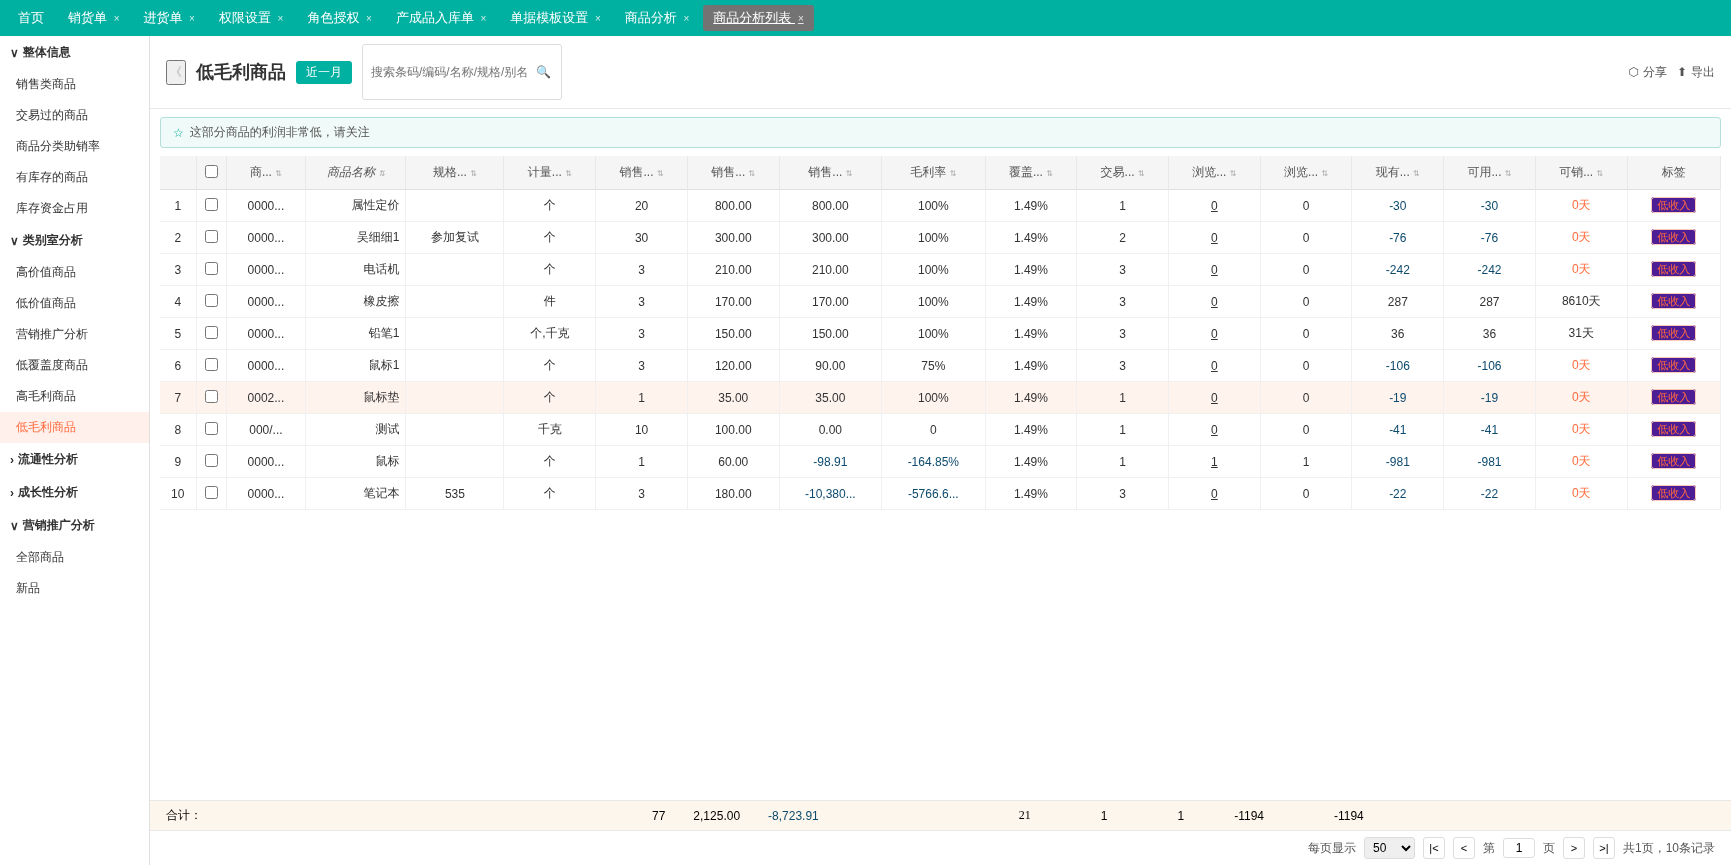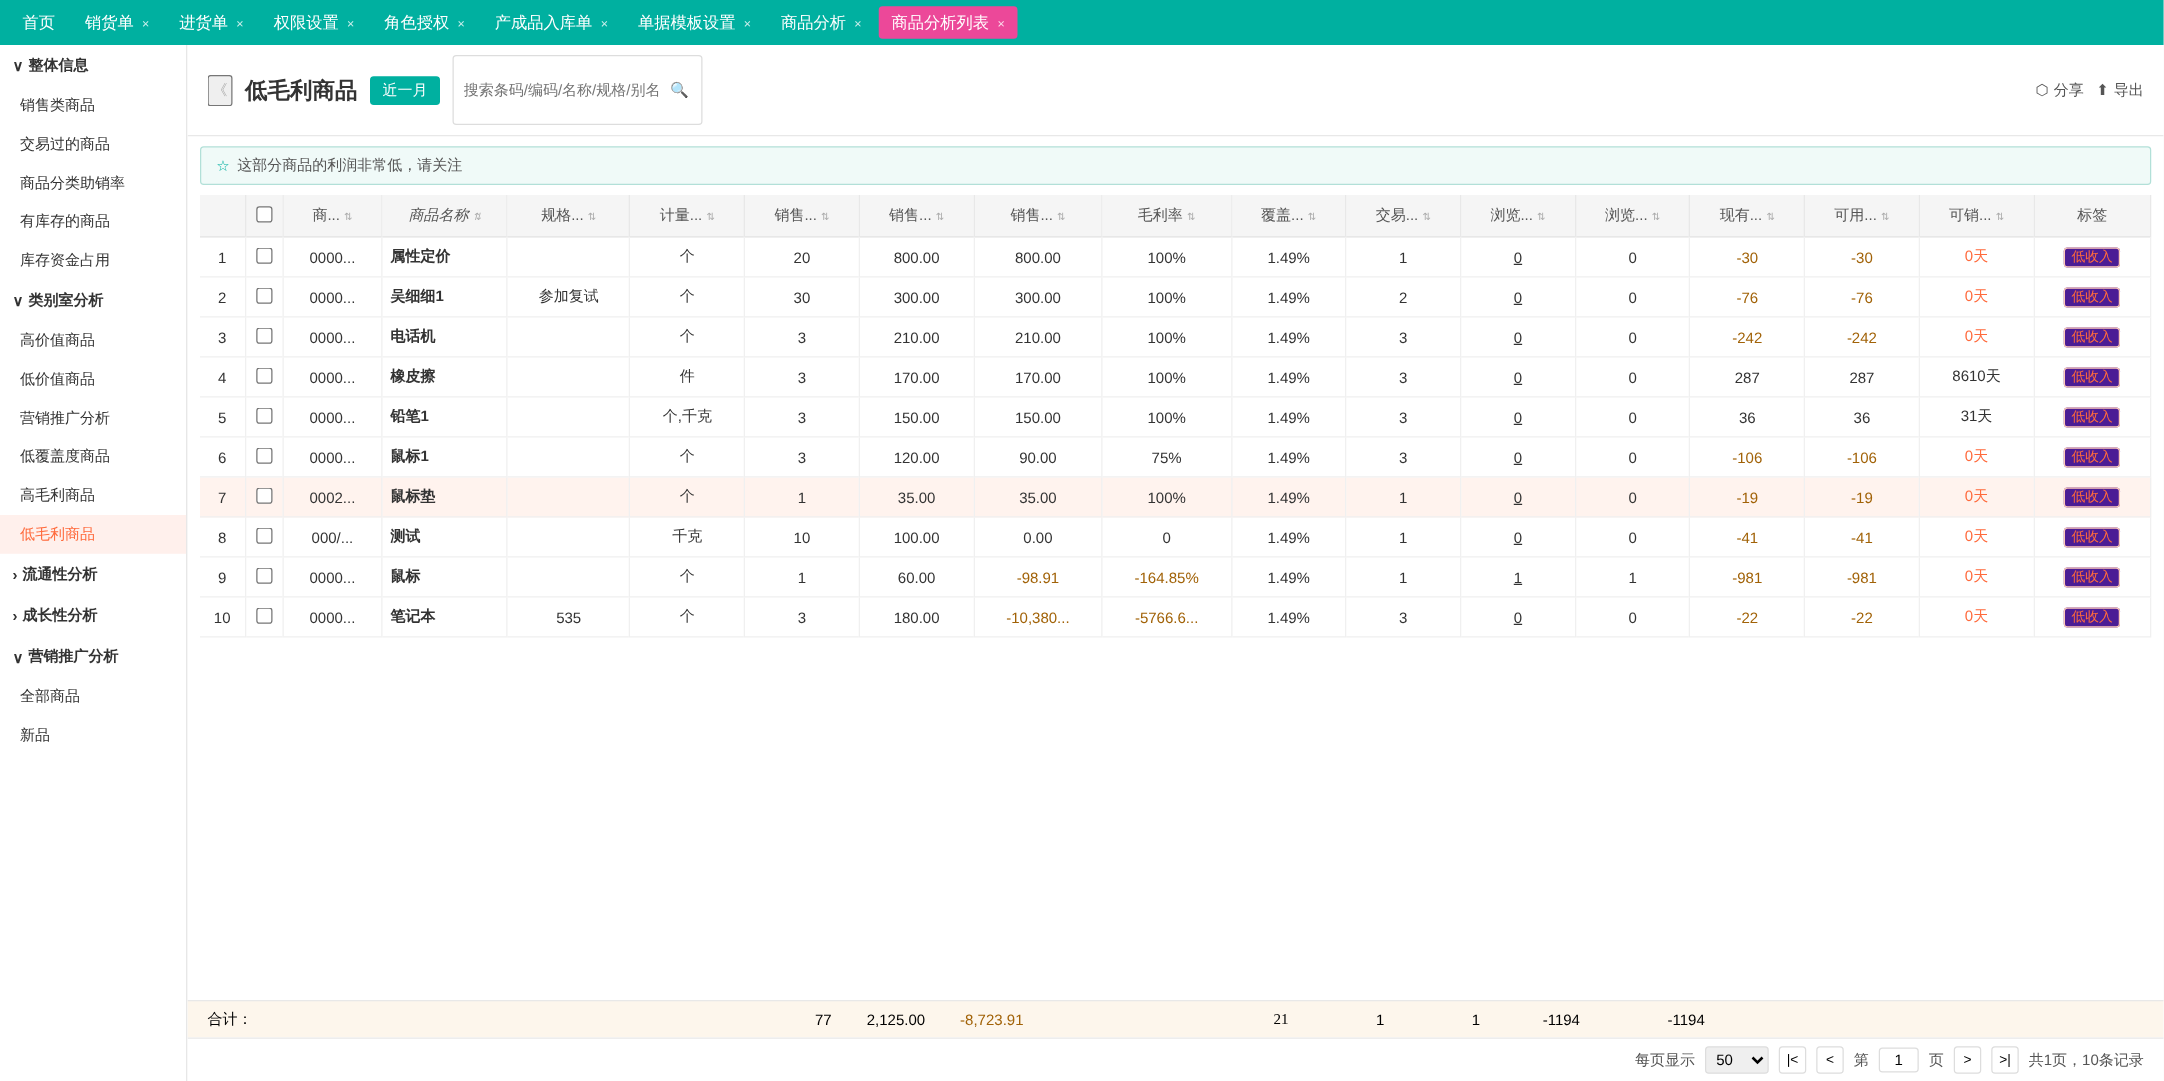--- a/index.html
+++ b/index.html
@@ -15,21 +15,21 @@
       gap: 4px;
     }
     .nav-item {
       color: #fff;
       padding: 4px 10px;
       cursor: pointer;
       border-radius: 3px;
       white-space: nowrap;
       font-size: 13px;
     }
-    .nav-item.active { background: #ec4899; }
+    .nav-item.active { background: #737373; text-decoration: underline; }
     .nav-close { font-size: 10px; margin-left: 3px; opacity: 0.8; }
 
     
     .main-layout {
       display: flex;
       height: calc(865px - 36px);
     }
 
     
     .sidebar {
@@ -160,22 +160,22 @@
     thead th .sort-icon { font-size: 8px; color: #aaa; }
     tbody tr { border-bottom: 1px solid #f0f0f0; }
     tbody tr.highlighted { background: #fff3ee; }
     tbody td {
       padding: 7px 6px;
       text-align: center;
       color: #333;
       border-right: 1px solid #f0f0f0;
       white-space: nowrap;
     }
-    .text-left { text-align: left; font-weight: bold; }
-    .text-red { color: #a16207; }
+    .text-left { text-align: right; }
+    .text-red { color: #0c4a6e; }
     .text-orange { color: #ff6a3c; }
     .tag-low-income {
       background: #4c1d95;
       color: #ff6a3c;
       border: 1px solid #ffcab8;
       border-radius: 3px;
       padding: 1px 5px;
       font-size: 11px;
     }
     .underline-val { text-decoration: underline; cursor: pointer; color: #333; }

